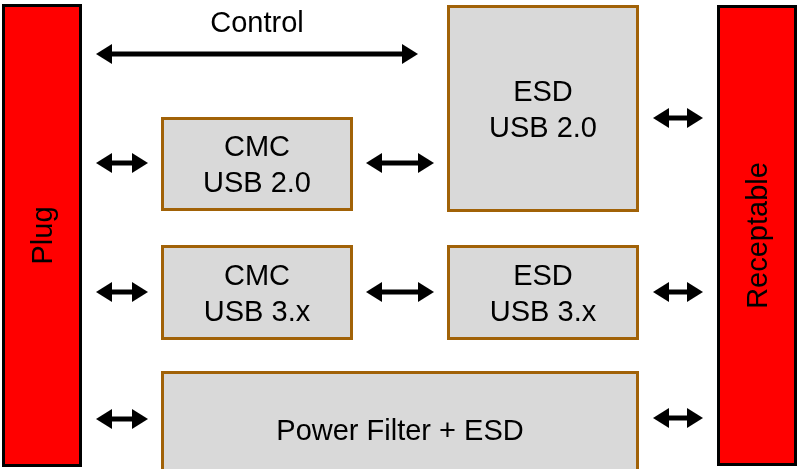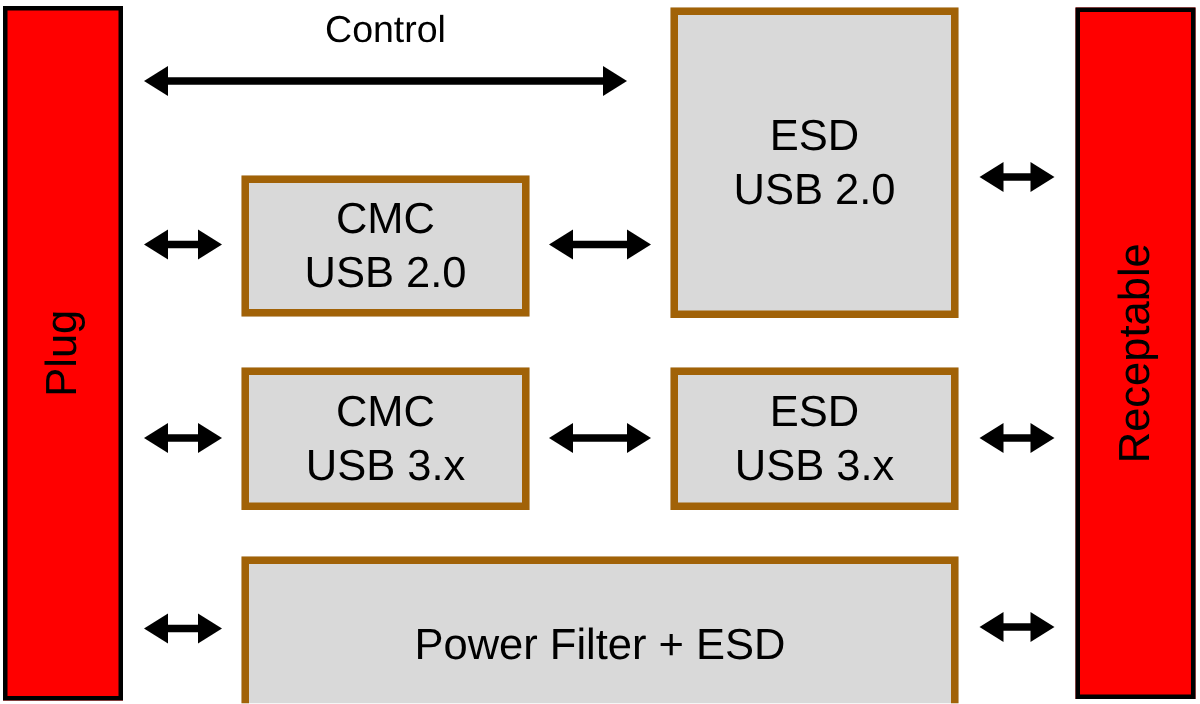--- a/index.html
+++ b/index.html
@@ -27,38 +27,38 @@
   .connector .vert-label {
     transform: rotate(-90deg);
     white-space: nowrap;
     font-size: 29px;
     color: #000000;
     letter-spacing: 0px;
   }
   .block {
     position: absolute;
     background: #d9d9d9;
-    border: 5px solid #a16207;
+    border: 3px solid #a16207;
     box-sizing: border-box;
     display: flex;
     flex-direction: column;
     align-items: center;
     justify-content: center;
     text-align: center;
     font-size: 29px;
     line-height: 36px;
     color: #000000;
   }
   .control-label {
     position: absolute;
     left: 95px;
     top: 6px;
     width: 324px;
     text-align: center;
-    font-size: 25px;
+    font-size: 29px;
     color: #000000;
   }
   .arrow {
     position: absolute;
     height: 26px;
   }
   .arrow svg { display: block; }
 </style>
 </head>
 <body>

